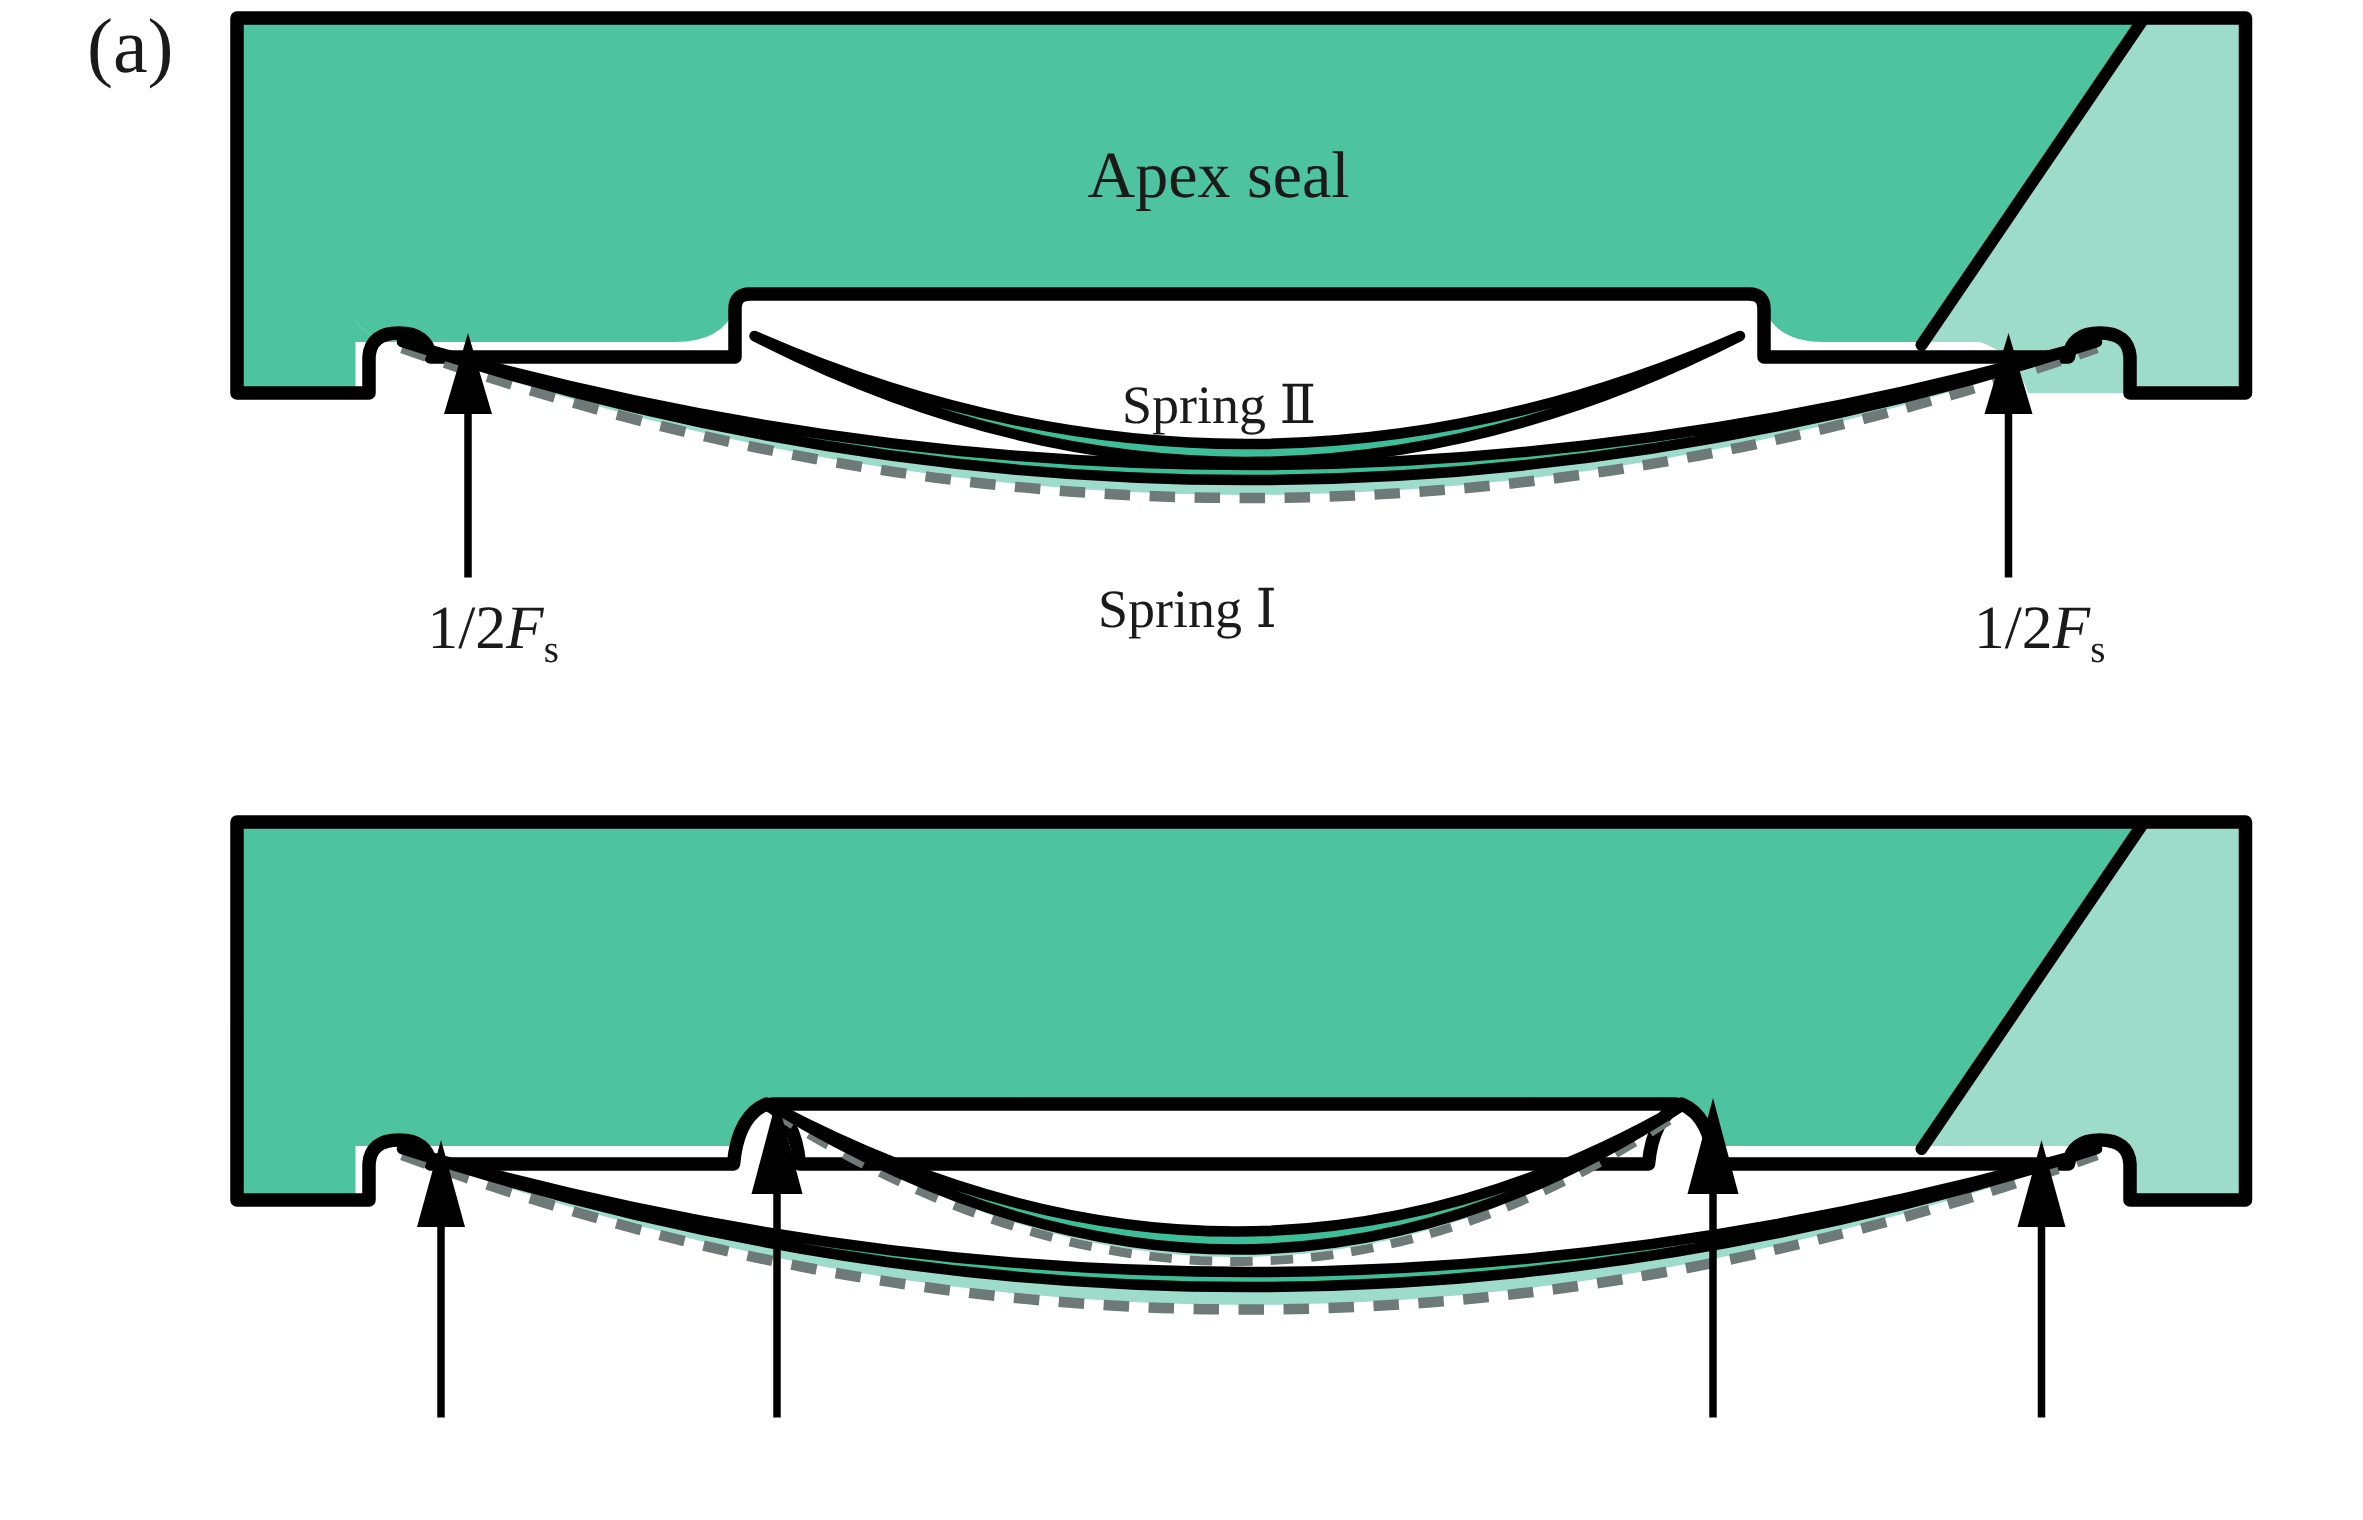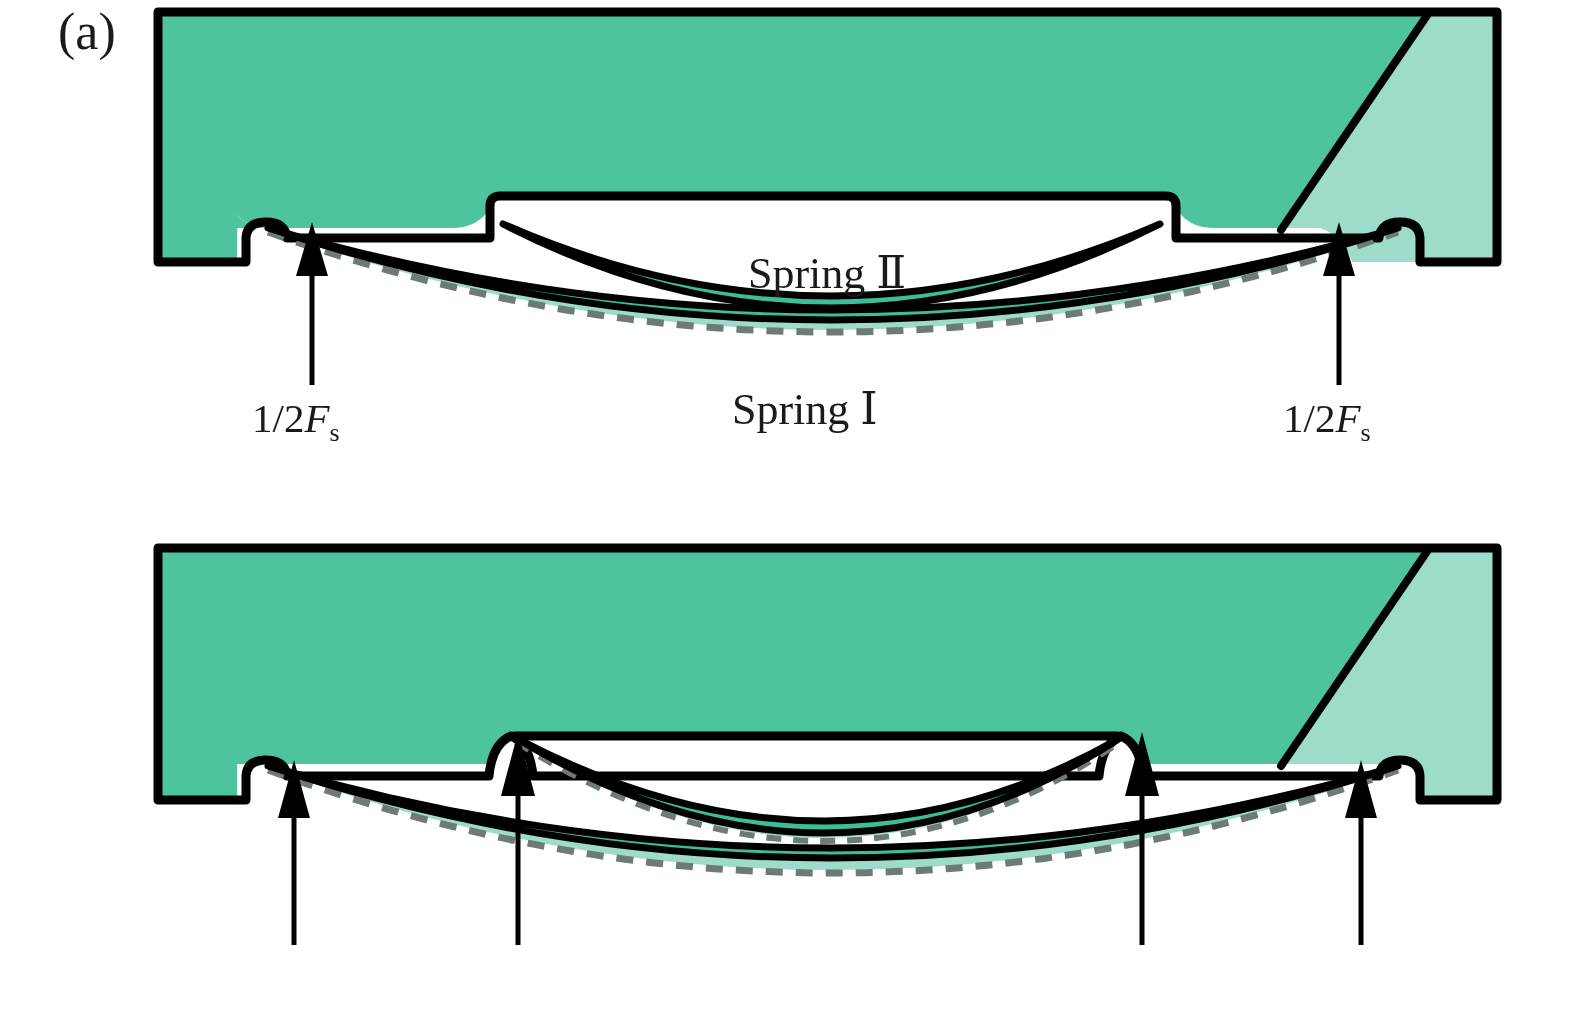--- a/index.html
+++ b/index.html
@@ -42,22 +42,22 @@
   #panel-a-letter { left: 58px;  top: 6px; }
 
   .fig-label {
     position: absolute;
     font-family: "Liberation Serif", "DejaVu Serif", serif;
     color: #1a1a1a;
     white-space: nowrap;
     line-height: 1;
   }
   .lbl-apex    { font-size: 44px; }
-  .lbl-spring  { font-size: 44px; }
-  .lbl-force   { font-size: 41px; }
+  .lbl-spring  { font-size: 36px; }
+  .lbl-force   { font-size: 41px; margin-left: 33px; }
   .lbl-force .ital {
     font-style: italic;
     font-family: "Liberation Serif", "DejaVu Serif", serif;
   }
   .lbl-force .sub {
     font-size: 26px;
     vertical-align: sub;
     font-style: normal;
   }
 </style>
@@ -138,20 +138,21 @@
 
         <g>
           <line x1="1339" y1="385" x2="1339" y2="258" stroke="#000000" stroke-width="5"></line>
           <polygon points="1339,222 1323,276 1355,276" fill="#000000"></polygon>
         </g>
       </g>
     </svg>
 
     <span class="panel-letter" id="panel-a-letter">(a)</span>
 
+    <span class="fig-label lbl-apex" style="left:725px; top:95px;">Apex seal</span>
 
     <span class="fig-label lbl-spring" style="left:748px; top:252px;">Spring Ⅱ</span>
 
     <span class="fig-label lbl-spring" style="left:732px; top:388px;">Spring Ⅰ</span>
 
     <span class="fig-label lbl-force" style="left:252px; top:398px;">
       <span>1/2</span><span class="ital">F</span><span class="sub">s</span>
     </span>
 
     <span class="fig-label lbl-force" style="left:1283px; top:398px;">

